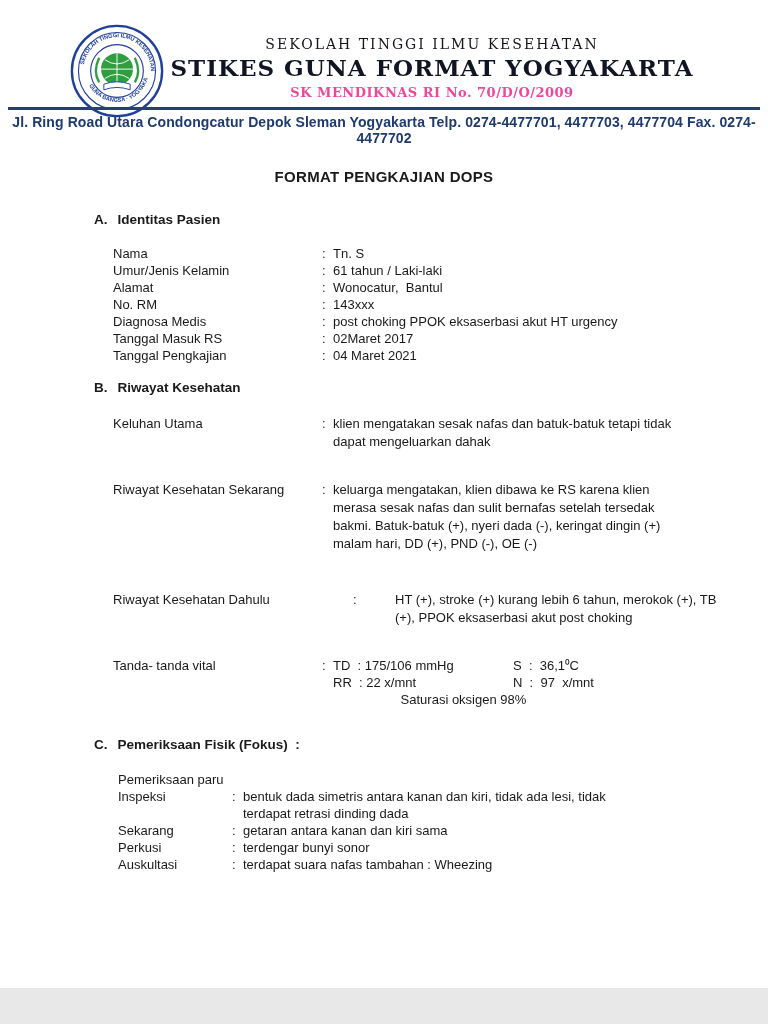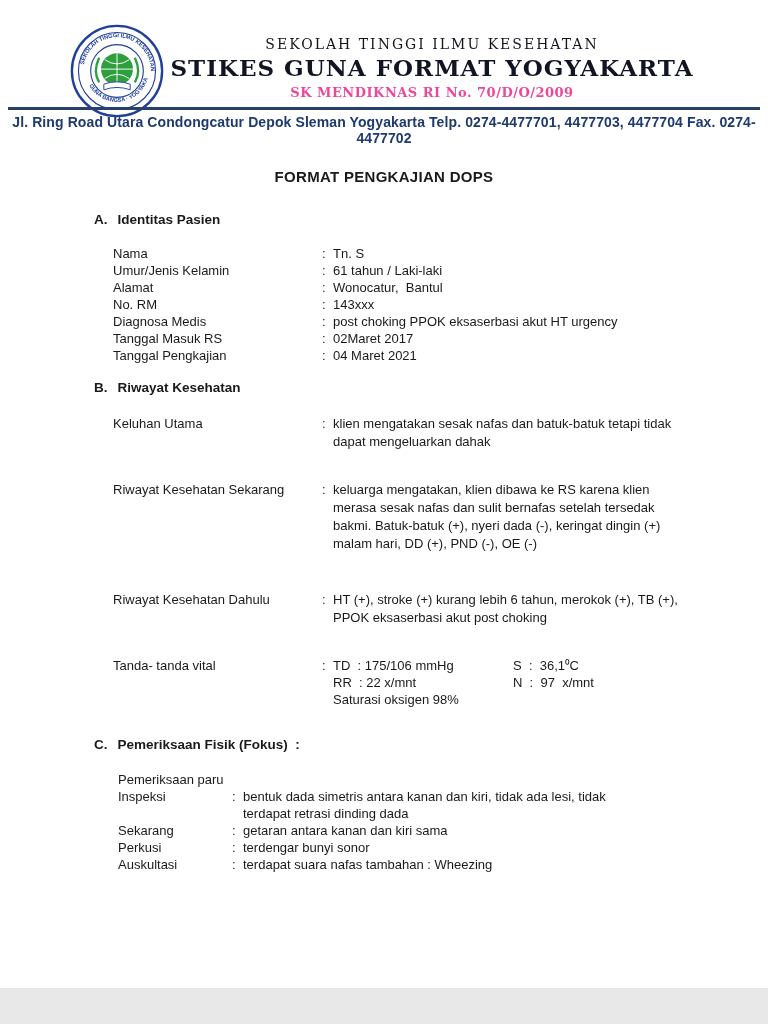--- a/index.html
+++ b/index.html
@@ -31,29 +31,29 @@
   .row .label { width:209px; flex:none; white-space:pre-wrap; }
   .row .colon { flex:none; width:6px; }
   .row .value { margin-left:5px; white-space:pre-wrap; }
 
   .rows-b { margin-left:19px; margin-top:18px; }
   .row-b { display:flex; line-height:18px; }
   .row-b .label { width:209px; flex:none; white-space:pre-wrap; }
   .row-b .colon { flex:none; width:6px; }
   .row-b .value { margin-left:5px; max-width:350px; white-space:pre-wrap; }
   .gap-30 { margin-top:30px; }
-  .gap-38 { margin-top:38px; }
+  .gap-38 { margin-top:38px;gap:31px; }
 
   
   .vitals-row { display:flex; line-height:17px; margin-top:30px; }
   .vitals-row .label { width:209px; flex:none; white-space:pre-wrap; }
   .vitals-row .colon { flex:none; width:6px; }
   .vitals-grid { margin-left:5px; display:grid; grid-template-columns:180px auto; }
   .vitals-grid span { white-space:pre-wrap; }
-  .vitals-sat { grid-column:1 / span 2; }
+  .vitals-sat { grid-column:1 / span 2;text-align:center; }
 
   
   .rows-c { margin-left:24px; margin-top:17px; }
   .sub-heading { line-height:17px; white-space:pre-wrap; }
   .row-c { display:flex; line-height:17px; }
   .row-c .label { width:114px; flex:none; white-space:pre-wrap; }
   .row-c .colon { flex:none; width:6px; }
   .row-c .value { margin-left:5px; max-width:412px; white-space:pre-wrap; }
 </style>
 </head>

